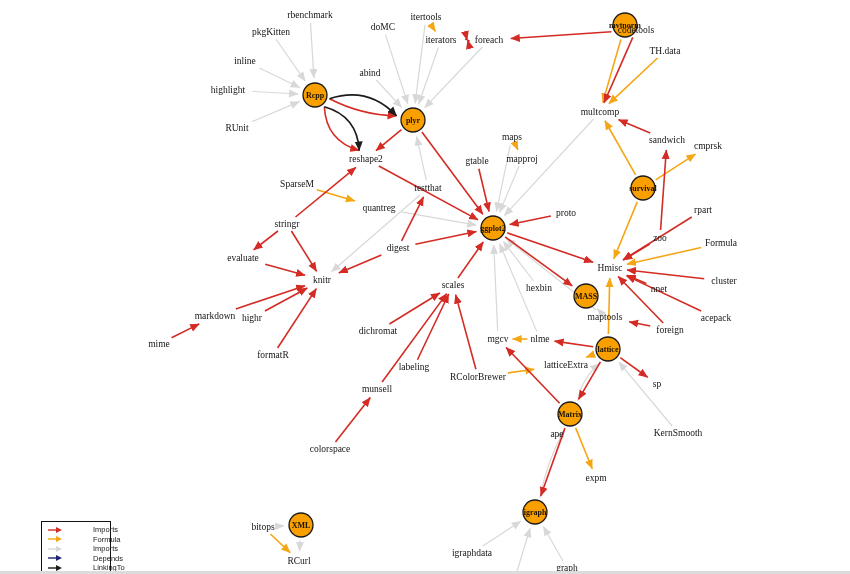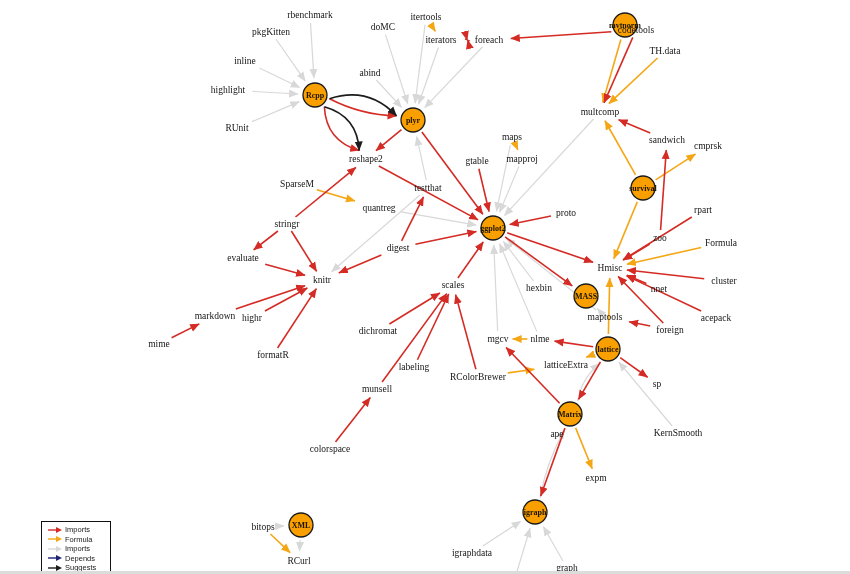--- a/index.html
+++ b/index.html
@@ -5,21 +5,21 @@
   html,body{margin:0;padding:0;background:#ffffff;}
   #stage{position:relative;width:850px;height:574px;background:#ffffff;overflow:hidden;
          font-family:"Liberation Serif","DejaVu Serif",serif;}
   #graph-svg{position:absolute;left:0;top:0;}
   .legend{position:absolute;left:41px;top:521px;width:70px;height:60px;background:#ffffff;
           border:1.5px solid #111;padding:3px 4px 3px 5px;box-sizing:border-box;
           font-family:"Liberation Sans","DejaVu Sans",sans-serif;}
   .legend-row{display:flex;align-items:center;height:9.5px;}
   .lg-ar{flex:0 0 18px;}
   .lg-ar line{stroke-width:1.4;}
-  .lg-label{font-size:7.5px;color:#1a1a1a;line-height:9px;white-space:nowrap;}
+  .lg-label{font-size:7.5px;color:#1a1a1a;line-height:9px;white-space:nowrap;margin-left:28px;}
   .bottom-strip{position:absolute;left:0;bottom:0;width:850px;height:3px;background:#dcdcdc;}
 </style>
 </head>
 <body>
 
 <div id="stage">
   <svg id="graph-svg" width="850" height="574" viewBox="0 0 850 574">
       <defs>
         <marker id="m-imports" viewBox="0 0 10 9" refX="9" refY="4.5" markerWidth="10" markerHeight="9" orient="auto" markerUnits="userSpaceOnUse">
           <path d="M0,0.5 L9.5,4.5 L0,8.5 Z" fill="#d42b24"></path>
@@ -370,18 +370,18 @@
           <line x1="1" y1="5" x2="10" y2="5" style="stroke: rgb(31, 34, 119);"></line>
           <polygon points="9,2 15,5 9,8" style="fill: rgb(31, 34, 119);"></polygon>
         </svg>
       <span class="lg-label">Depends</span>
     </div>
     <div class="legend-row">
       <svg class="lg-ar" width="18" height="10">
           <line x1="1" y1="5" x2="10" y2="5" style="stroke: rgb(28, 28, 28);"></line>
           <polygon points="9,2 15,5 9,8" style="fill: rgb(28, 28, 28);"></polygon>
         </svg>
-      <span class="lg-label">Suggests</span>
+      <span class="lg-label">LinkingTo</span>
     </div>
   </div>
 
   <div class="bottom-strip"></div>
 </div>
 
 </body></html>

